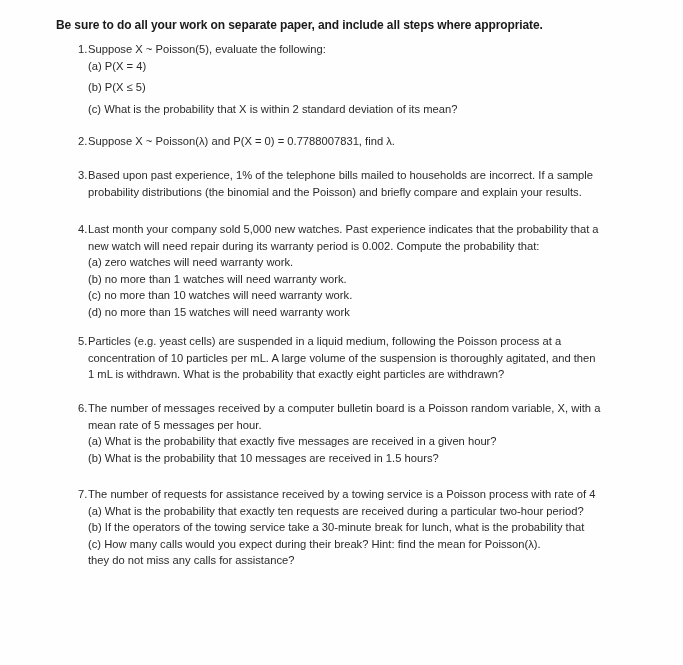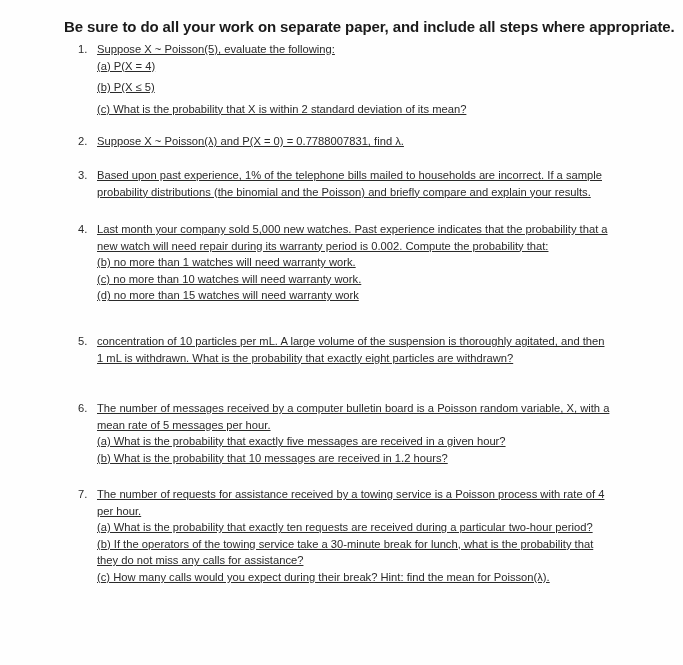--- a/index.html
+++ b/index.html
@@ -3,27 +3,27 @@
   <meta charset="utf-8">
   <style>
     html, body { margin: 0; padding: 0; background: #ffffff; }
     body {
       width: 683px; height: 665px; overflow: hidden; position: relative;
       font-family: "Liberation Sans", "DejaVu Sans", sans-serif;
       color: #2a2a2a;
     }
     .page { position: absolute; left: 0; top: 0; width: 683px; height: 665px; background: #fefefe; }
     .heading {
-      position: absolute; left: 64px; top: 18px;
-      font-size: 15px; font-weight: bold; color: #1a1a1a; letter-spacing: -0.1px;
+      position: absolute; left: 56px; top: 18px;
+      font-size: 12px; font-weight: bold; color: #1a1a1a; letter-spacing: -0.1px;
       white-space: nowrap;
     }
     .item { position: absolute; left: 78px; width: 560px; font-size: 11.2px; line-height: 16.6px; }
     .item .num { position: absolute; left: 0; top: 0; width: 18px; }
-    .item .body { margin-left: 19px; text-decoration: underline; }
+    .item .body { margin-left: 10px; }
     .line { display: block; white-space: nowrap; }
     .gap-sm { margin-top: 5px; }
   </style>
 </head>
 <body>
 
 <div class="page">
 
   <div class="heading">Be sure to do all your work on separate paper, and include all steps where appropriate.</div>
 
@@ -50,49 +50,50 @@
       <span class="line">Based upon past experience, 1% of the telephone bills mailed to households are incorrect. If a sample</span>
       <span class="line">probability distributions (the binomial and the Poisson) and briefly compare and explain your results.</span>
     </div>
   </div>
 
   <div class="item" style="top:221px;">
     <span class="num">4.</span>
     <div class="body">
       <span class="line">Last month your company sold 5,000 new watches. Past experience indicates that the probability that a</span>
       <span class="line">new watch will need repair during its warranty period is 0.002. Compute the probability that:</span>
+      <span class="line">(a) zero watches will need warranty work.</span>
       <span class="line">(b) no more than 1 watches will need warranty work.</span>
       <span class="line">(c) no more than 10 watches will need warranty work.</span>
       <span class="line">(d) no more than 15 watches will need warranty work</span>
     </div>
   </div>
 
   <div class="item" style="top:333px;">
     <span class="num">5.</span>
     <div class="body">
+      <span class="line">Particles (e.g. yeast cells) are suspended in a liquid medium, following the Poisson process at a</span>
       <span class="line">concentration of 10 particles per mL. A large volume of the suspension is thoroughly agitated, and then</span>
       <span class="line">1 mL is withdrawn. What is the probability that exactly eight particles are withdrawn?</span>
     </div>
   </div>
 
   <div class="item" style="top:400px;">
     <span class="num">6.</span>
     <div class="body">
       <span class="line">The number of messages received by a computer bulletin board is a Poisson random variable, X, with a</span>
       <span class="line">mean rate of 5 messages per hour.</span>
       <span class="line">(a) What is the probability that exactly five messages are received in a given hour?</span>
-      <span class="line">(b) What is the probability that 10 messages are received in 1.2 hours?</span>
+      <span class="line">(b) What is the probability that 10 messages are received in 1.5 hours?</span>
     </div>
   </div>
 
   <div class="item" style="top:486px;">
     <span class="num">7.</span>
     <div class="body">
       <span class="line">The number of requests for assistance received by a towing service is a Poisson process with rate of 4</span>
-      <span class="line">per hour.</span>
       <span class="line">(a) What is the probability that exactly ten requests are received during a particular two-hour period?</span>
       <span class="line">(b) If the operators of the towing service take a 30-minute break for lunch, what is the probability that</span>
+      <span class="line">(c) How many calls would you expect during their break? Hint: find the mean for Poisson(λ).</span>
       <span class="line">they do not miss any calls for assistance?</span>
-      <span class="line">(c) How many calls would you expect during their break? Hint: find the mean for Poisson(λ).</span>
     </div>
   </div>
 
 </div>
 
 </body></html>

